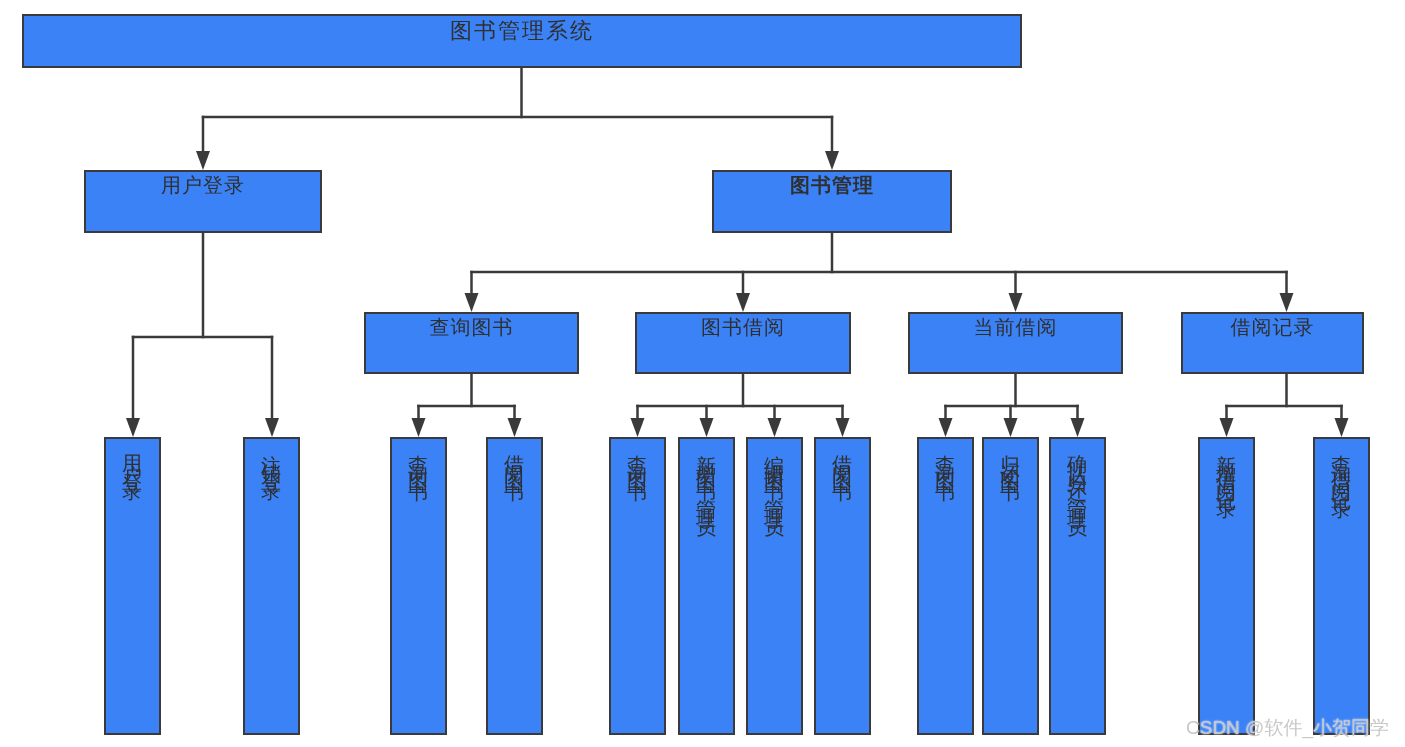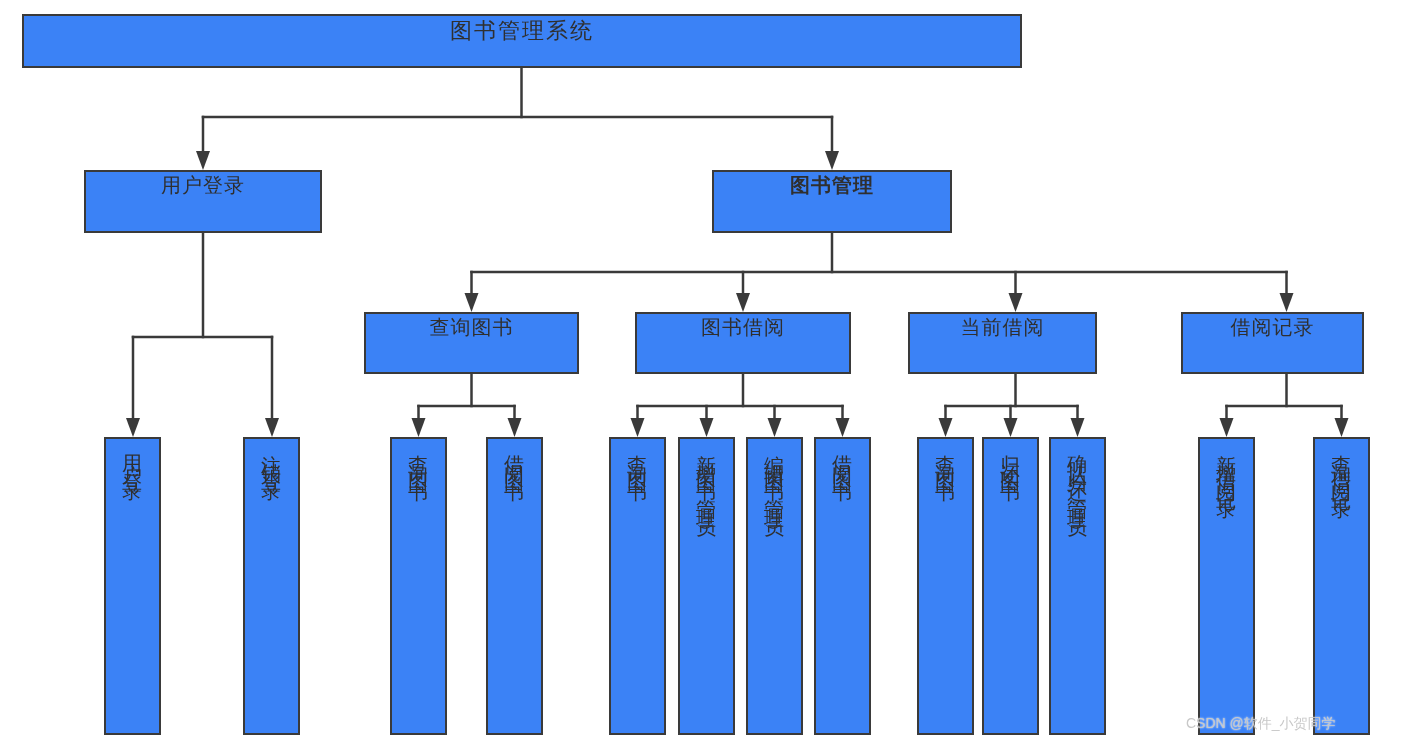--- a/index.html
+++ b/index.html
@@ -28,39 +28,39 @@
     display:flex;align-items:flex-start;justify-content:center;
     z-index:1;
   }
   .node-root{left:22px;top:14px;width:1000px;height:54px;font-size:22px;letter-spacing:2px;}
   .node-l1{height:63px;font-size:20px;letter-spacing:1px;}
   .node-l1.a{left:84px;top:170px;width:238px;}
   .node-l1.b{left:712px;top:170px;width:240px;font-weight:bold;}
   .node-l2{top:312px;height:62px;font-size:20px;letter-spacing:1px;}
   .node-l2.b0{left:364px;width:215px;}
   .node-l2.b1{left:635px;width:216px;}
-  .node-l2.b2{left:908px;width:189px;}
+  .node-l2.b2{left:908px;width:215px;}
   .node-l2.b3{left:1181px;width:183px;}
   .leaf{top:437px;width:57px;height:298px;}
   .leaf span{
     writing-mode:vertical-rl;
     text-orientation:mixed;
     font-size:20px;
     letter-spacing:9px;
     line-height:1;
     white-space:nowrap;
   }
   .leaf.a1{left:104px;}  .leaf.a2{left:243px;}
   .leaf.b1{left:390px;}  .leaf.b2{left:486px;}
   .leaf.c1{left:609px;}  .leaf.c2{left:678px;}  .leaf.c3{left:746px;}  .leaf.c4{left:814px;}
   .leaf.d1{left:917px;}  .leaf.d2{left:982px;}  .leaf.d3{left:1049px;}
   .leaf.e1{left:1198px;} .leaf.e2{left:1313px;}
   .watermark{
     position:absolute;left:1186px;top:715px;
-    font-size:14px;color:var(--watermark);
+    font-size:19px;color:var(--watermark);
     text-shadow:0 0 2px #ffffff;
     z-index:2;white-space:nowrap;
   }
 </style>
 </head>
 <body>
 
 <div class="stage">
 
   <svg class="wires" width="1405" height="747" viewBox="0 0 1405 747" aria-hidden="true">

